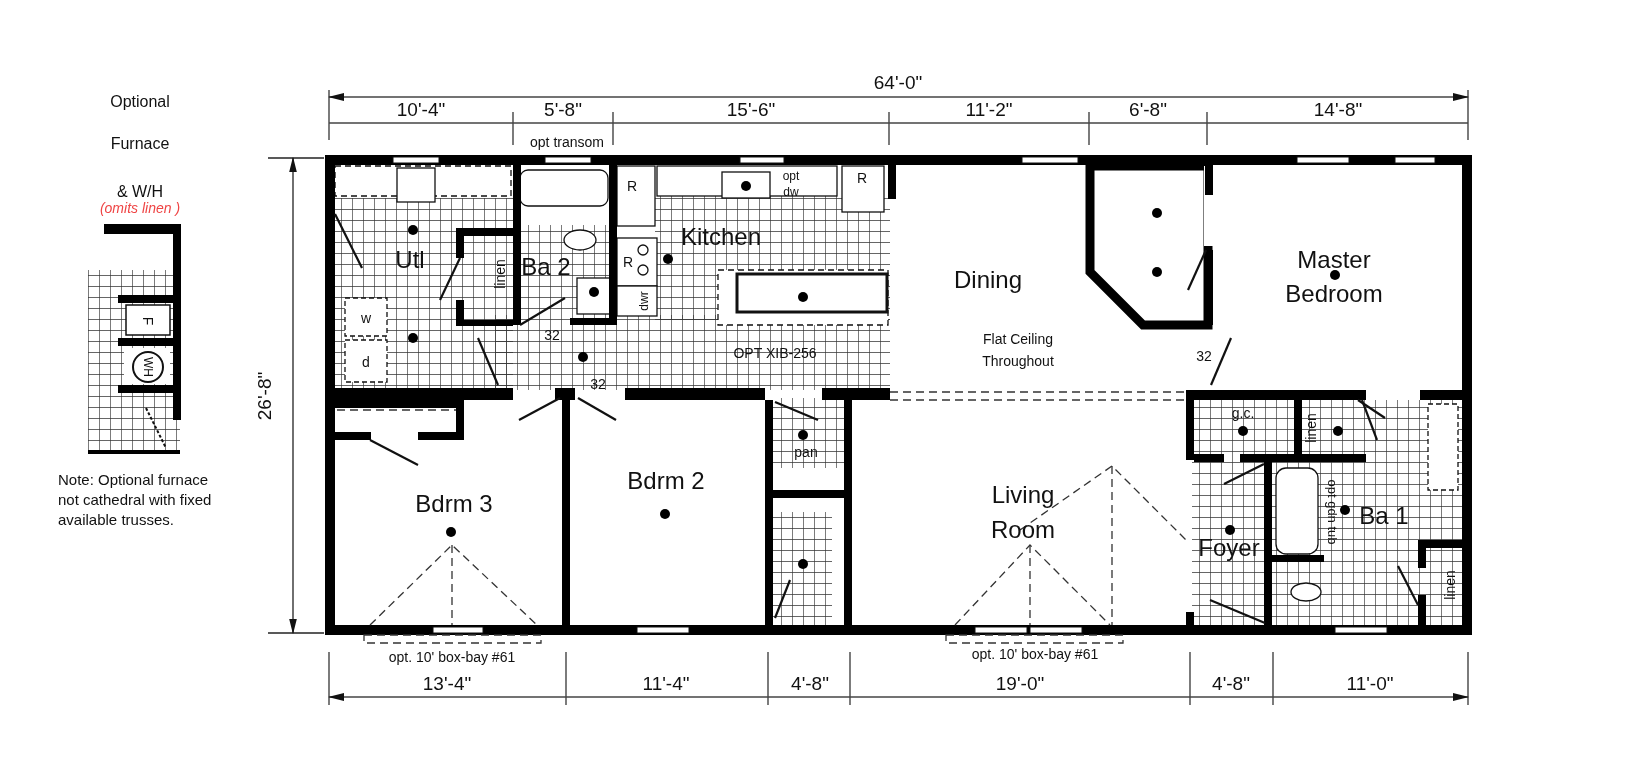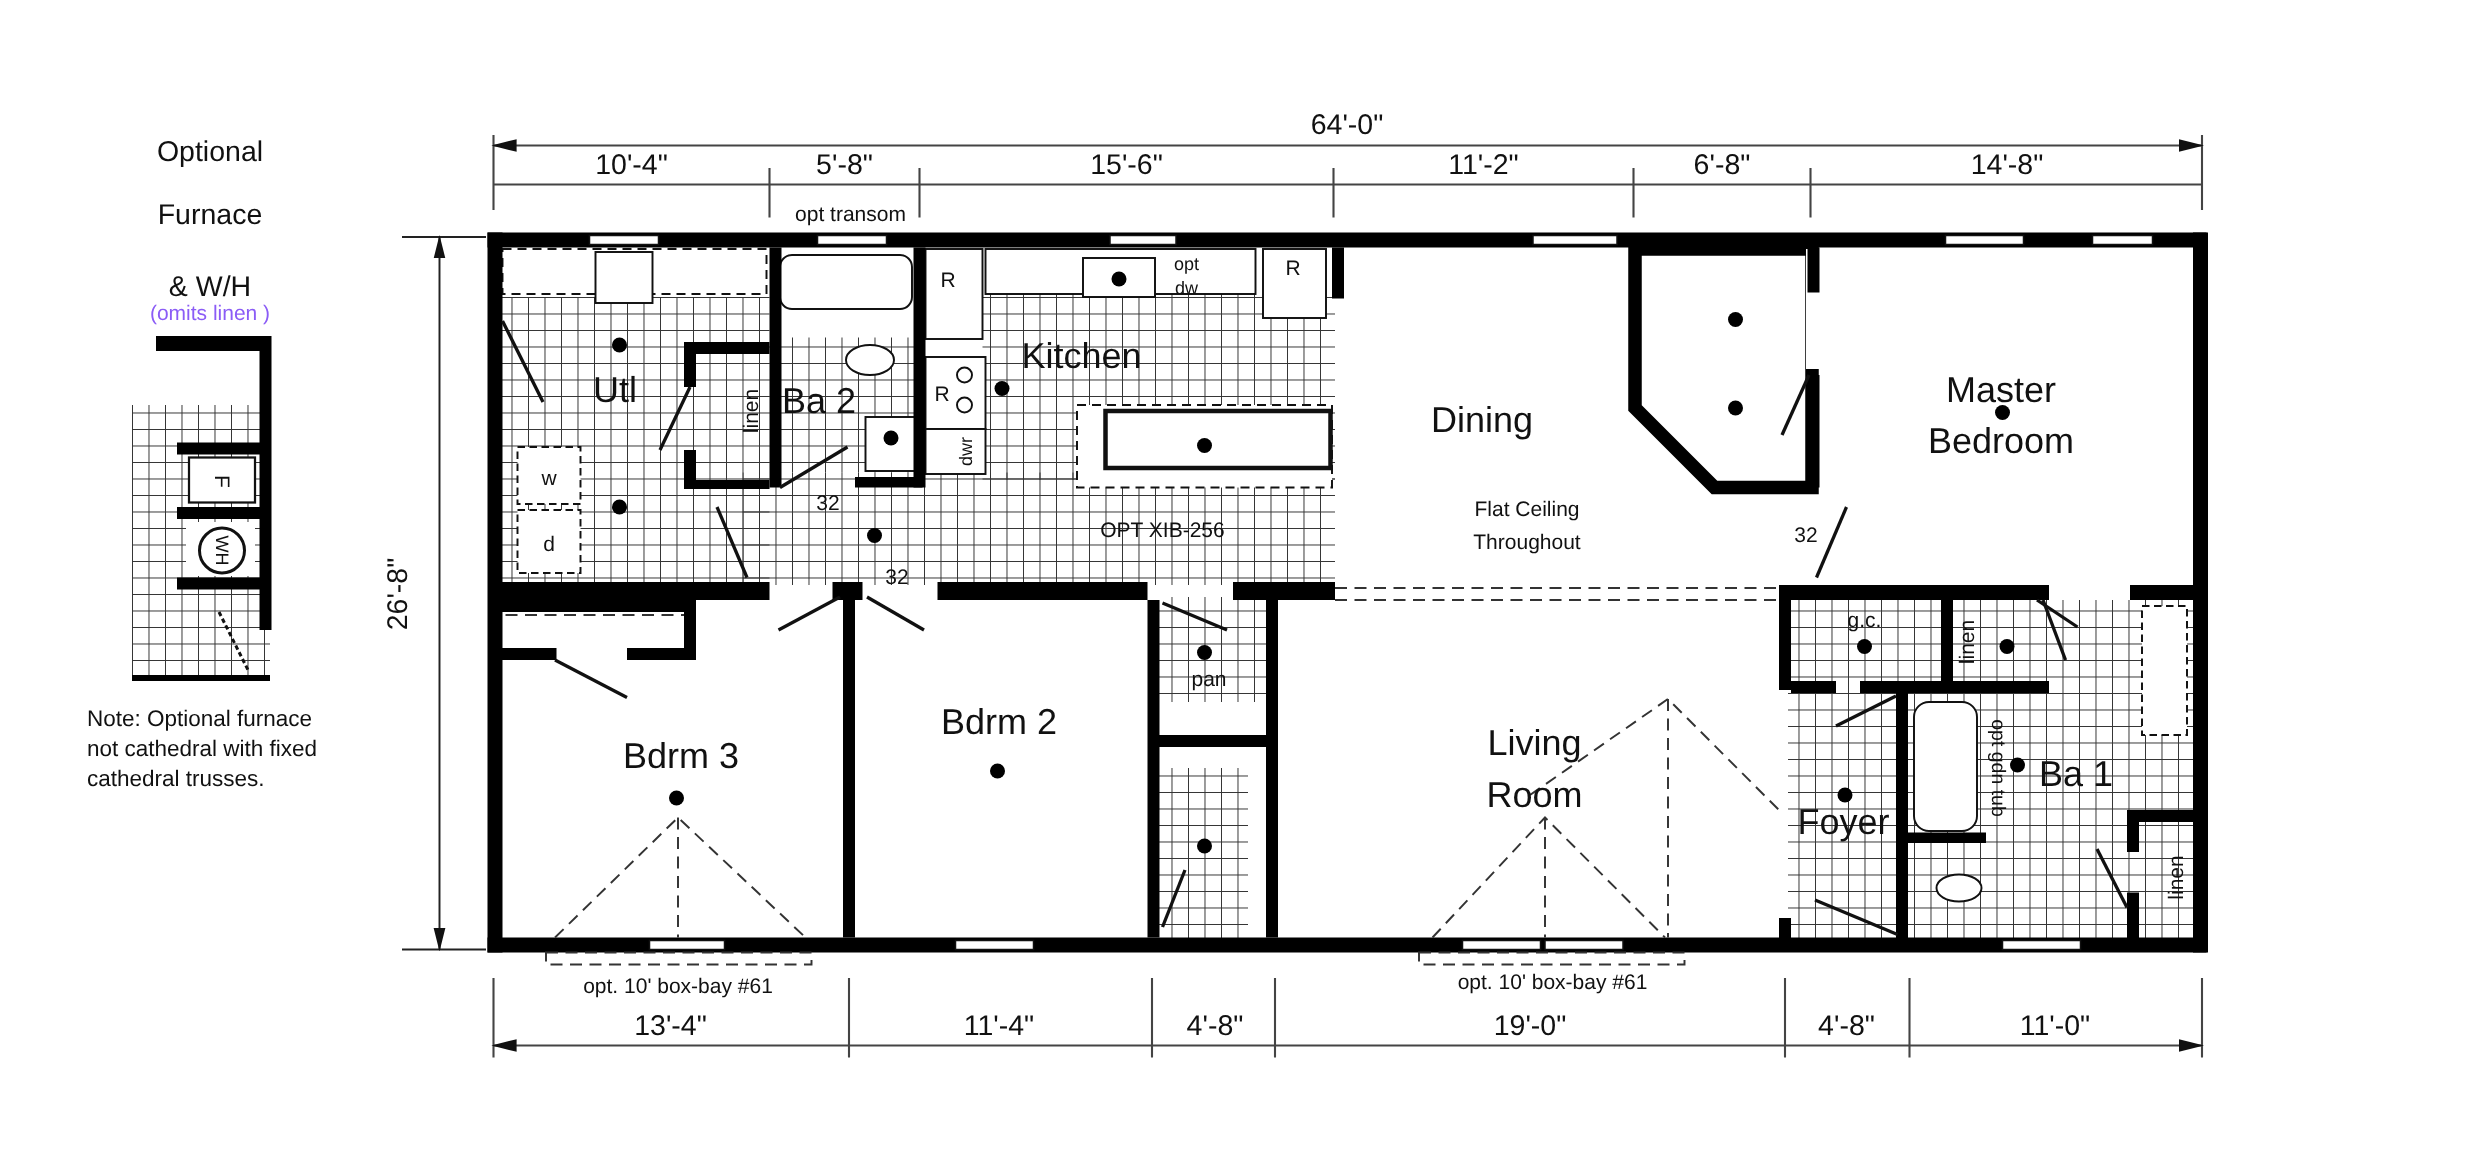--- a/index.html
+++ b/index.html
@@ -4,37 +4,37 @@
 <style>
   html, body { margin: 0; padding: 0; background: #ffffff; }
   body { width: 1650px; height: 769px; position: relative; overflow: hidden;
          font-family: "DejaVu Sans Condensed", "Liberation Sans Narrow", "Liberation Sans", sans-serif; color: #111; }
   #plan { position: absolute; left: 0; top: 0; width: 1650px; height: 769px; }
   .lbl { font-family: "Liberation Sans", sans-serif; fill: #111; }
   .room { font-size: 24px; }
   .small { font-size: 14px; }
   .dim { font-size: 19px; }
   .side-title { position: absolute; left: 60px; width: 160px; text-align: center;
-                font-family: "Liberation Sans", sans-serif; font-size: 19px; line-height: 32px; color: #111; }
+                font-family: "Liberation Sans", sans-serif; font-size: 16px; line-height: 32px; color: #111; }
   .side-sub { position: absolute; left: 60px; width: 160px; text-align: center; top: 200px;
-              font-family: "Liberation Sans", sans-serif; font-size: 14px; color: #8b5cf6; }
+              font-family: "Liberation Sans", sans-serif; font-size: 14px; color: #ef4444; font-style: italic; }
   .note { position: absolute; left: 58px; top: 470px; width: 190px;
           font-family: "Liberation Sans", sans-serif; font-size: 15px; line-height: 20px; color: #111; }
 </style>
 </head>
 <body>
 
 <div class="side-title" style="top:86px;">Optional</div>
 <div class="side-title" style="top:128px;">Furnace</div>
 <div class="side-title" style="top:150px;margin-top:26px;">&amp; W/H</div>
 <div class="side-sub">(omits linen )</div>
 <div class="note">
   <div>Note:  Optional furnace</div>
   <div>not cathedral with fixed</div>
-  <div>cathedral trusses.</div>
+  <div>available trusses.</div>
 </div>
 
 <svg id="plan" viewBox="0 0 1650 769" xmlns="http://www.w3.org/2000/svg">
   <defs>
     <pattern id="tile" width="11" height="11" patternUnits="userSpaceOnUse">
       <path d="M0 0 H11 M0 0 V11" stroke="#333" stroke-width="1.3" fill="none"></path>
     </pattern>
     <marker id="arr" markerWidth="12" markerHeight="8" refX="11" refY="4" orient="auto-start-reverse">
       <path d="M0,1 L12,4 L0,7 z" fill="#111"></path>
     </marker>

